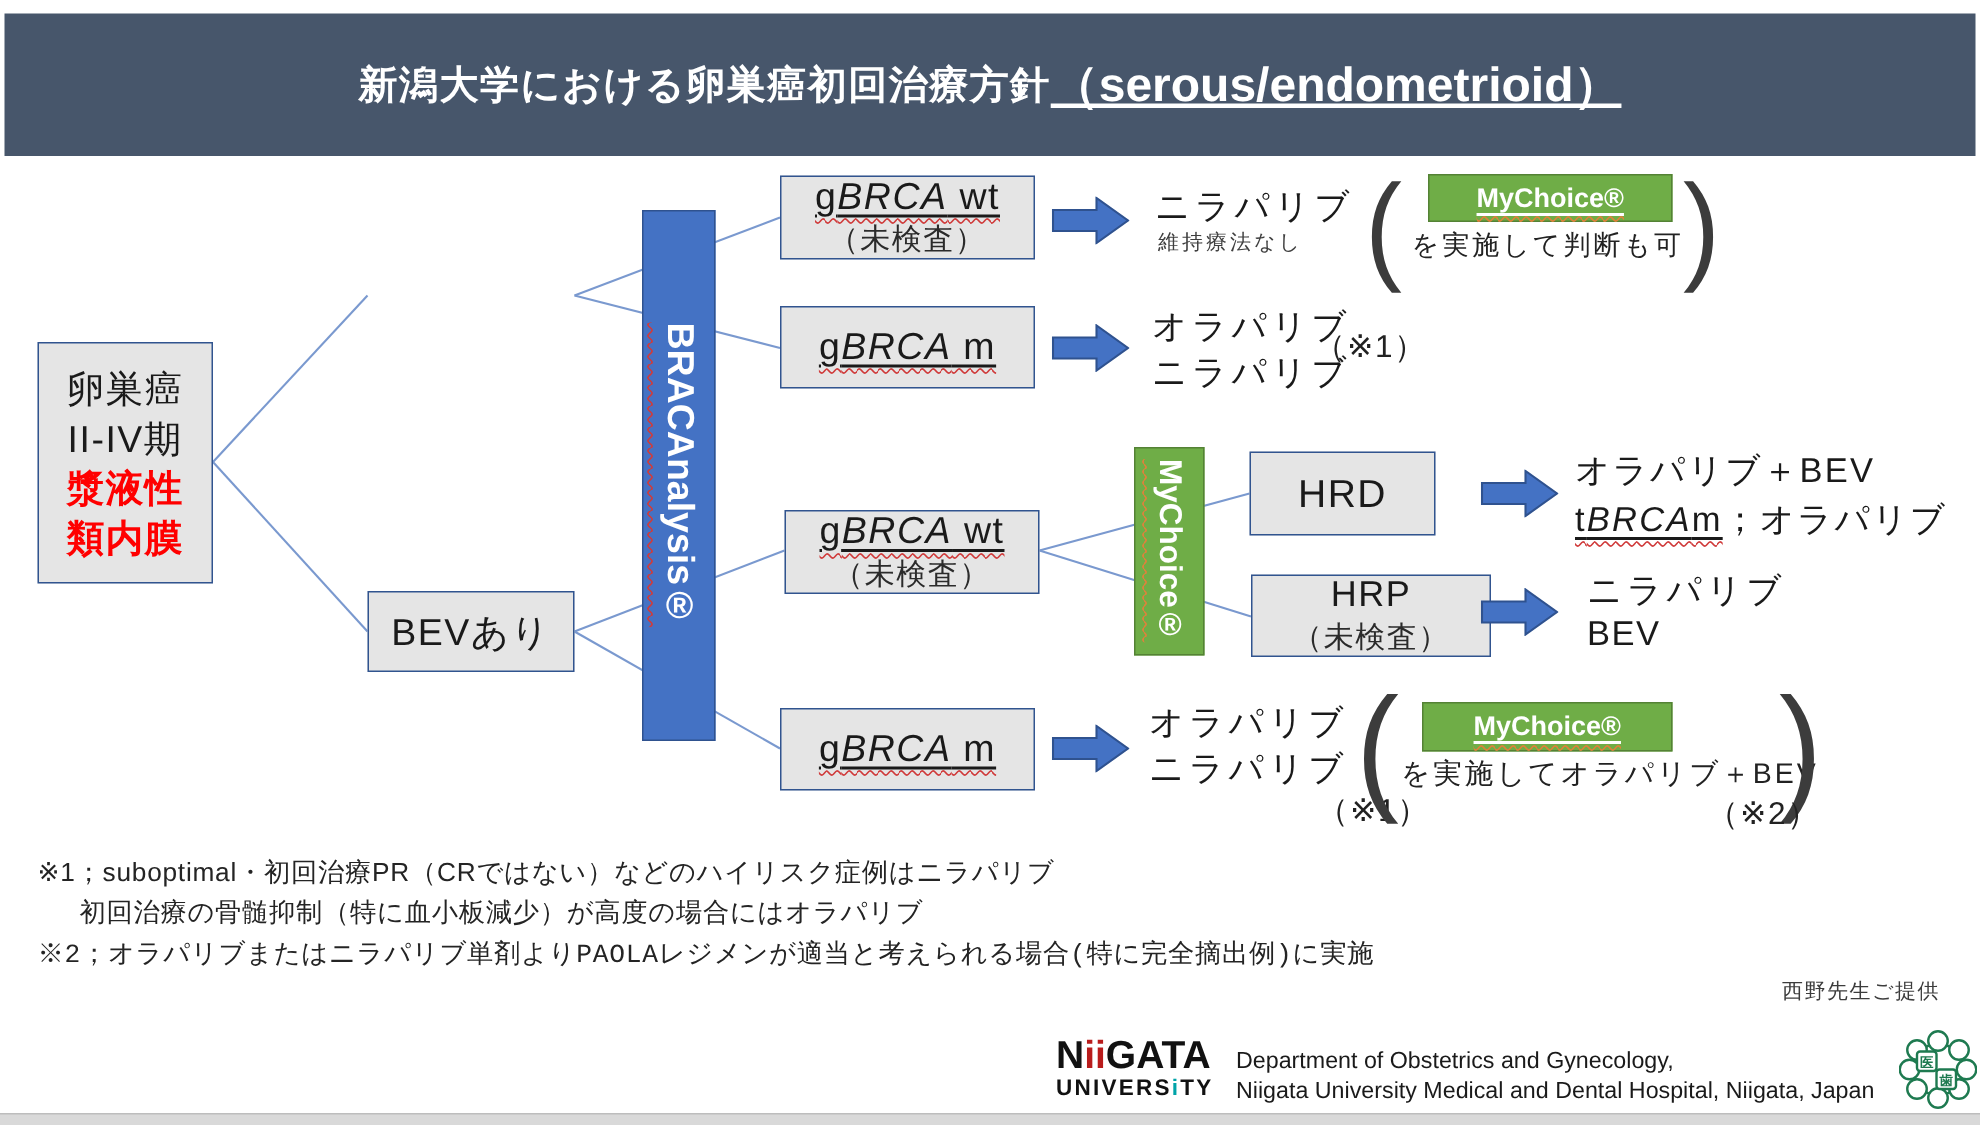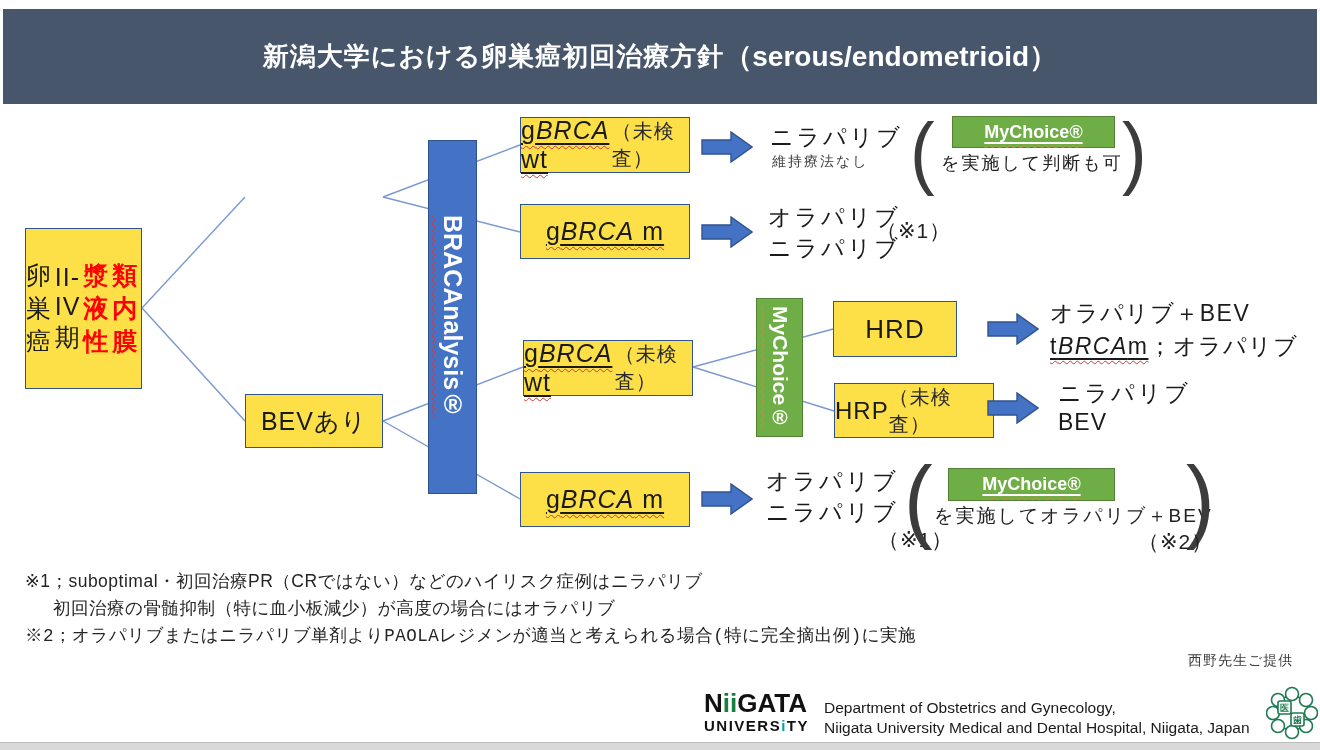--- a/index.html
+++ b/index.html
@@ -5,26 +5,26 @@
   html,body{margin:0;padding:0;background:#fff;}
   #slide{
     position:relative;width:1320px;height:750px;background:#ffffff;
     font-family:"Liberation Sans","DejaVu Sans",sans-serif;color:#1a1a1a;overflow:hidden;
   }
   .abs{position:absolute;}
   
   #header{left:3px;top:9px;width:1314px;height:95px;background:#47566B;
     display:flex;align-items:center;justify-content:center;z-index:3;}
   #header .jp{color:#fff;font-weight:bold;font-size:26px;letter-spacing:1px;}
-  #header .en{color:#fff;font-weight:bold;font-size:28px;}
+  #header .en{color:#fff;font-weight:bold;font-size:32px;text-decoration:underline;}
   
   #lines{left:0;top:0;z-index:1;}
   
-  .nbox{background:#fde047;border:1.6px solid #31548f;z-index:2;display:flex;
-    align-items:center;justify-content:center;box-sizing:border-box;}
+  .nbox{background:#e5e5e5;border:1.6px solid #31548f;z-index:2;display:flex;
+    flex-direction:column;align-items:center;justify-content:center;box-sizing:border-box;}
   .nbox .big{font-size:25px;letter-spacing:1px;}
   .nbox .sub{font-size:20px;color:#2b2b2b;letter-spacing:1px;}
   
   .vbar{z-index:2;display:flex;align-items:center;justify-content:center;box-sizing:border-box;}
   .vbar .vtext{writing-mode:vertical-rl;text-orientation:mixed;color:#fff;font-weight:bold;
     white-space:nowrap;}
   #brac-bar{background:#4472C4;border:1.5px solid #2F528F;}
   #brac-bar .vtext{font-size:25px;text-decoration:underline wavy #d03a3a 1px;text-underline-offset:4px;}
   #mychoice-bar{background:#6FAD47;border:1.5px solid #548235;}
   #mychoice-bar .vtext{font-size:21px;text-decoration:underline wavy #e2803a 1px;text-underline-offset:3px;}
@@ -42,21 +42,21 @@
   .chip{background:#6FAD47;border:1.5px solid #548235;display:flex;align-items:center;justify-content:center;z-index:2;box-sizing:border-box;}
   .chip span{color:#fff;font-weight:bold;font-size:18px;}
   .chip .solid-u{text-decoration-color:#fff;}
   .paren{color:#3c3c3c;font-weight:400;z-index:2;transform:scaleY(1.08);transform-origin:top;line-height:1;}
   .side-txt{font-size:18px;letter-spacing:2px;color:#222;white-space:nowrap;z-index:2;}
   
   .fnote{font-size:17.5px;color:#242424;letter-spacing:0.5px;white-space:nowrap;}
   .credit{font-size:14px;color:#3c3c3c;letter-spacing:1px;}
   
   #logo-top{font-size:26px;font-weight:bold;letter-spacing:0px;color:#111;line-height:1;}
-  #logo-top .teal{color:#15803d;}
+  #logo-top .teal{color:#b91c1c;}
   #logo-bottom{font-size:15px;font-weight:bold;letter-spacing:1.5px;color:#111;line-height:1;}
   #logo-bottom .teal{color:#00A3A8;}
   .dept{font-size:15.5px;color:#1a1a1a;line-height:20px;white-space:nowrap;}
   #bottom-strip{left:0;top:742px;width:1320px;height:8px;background:#d9d9d9;border-top:1px solid #bdbdbd;z-index:4;}
   .seal-k{font-size:9px;fill:#1e7a50;font-weight:bold;}
 </style>
 </head>
 <body>
 
 <div id="slide">

